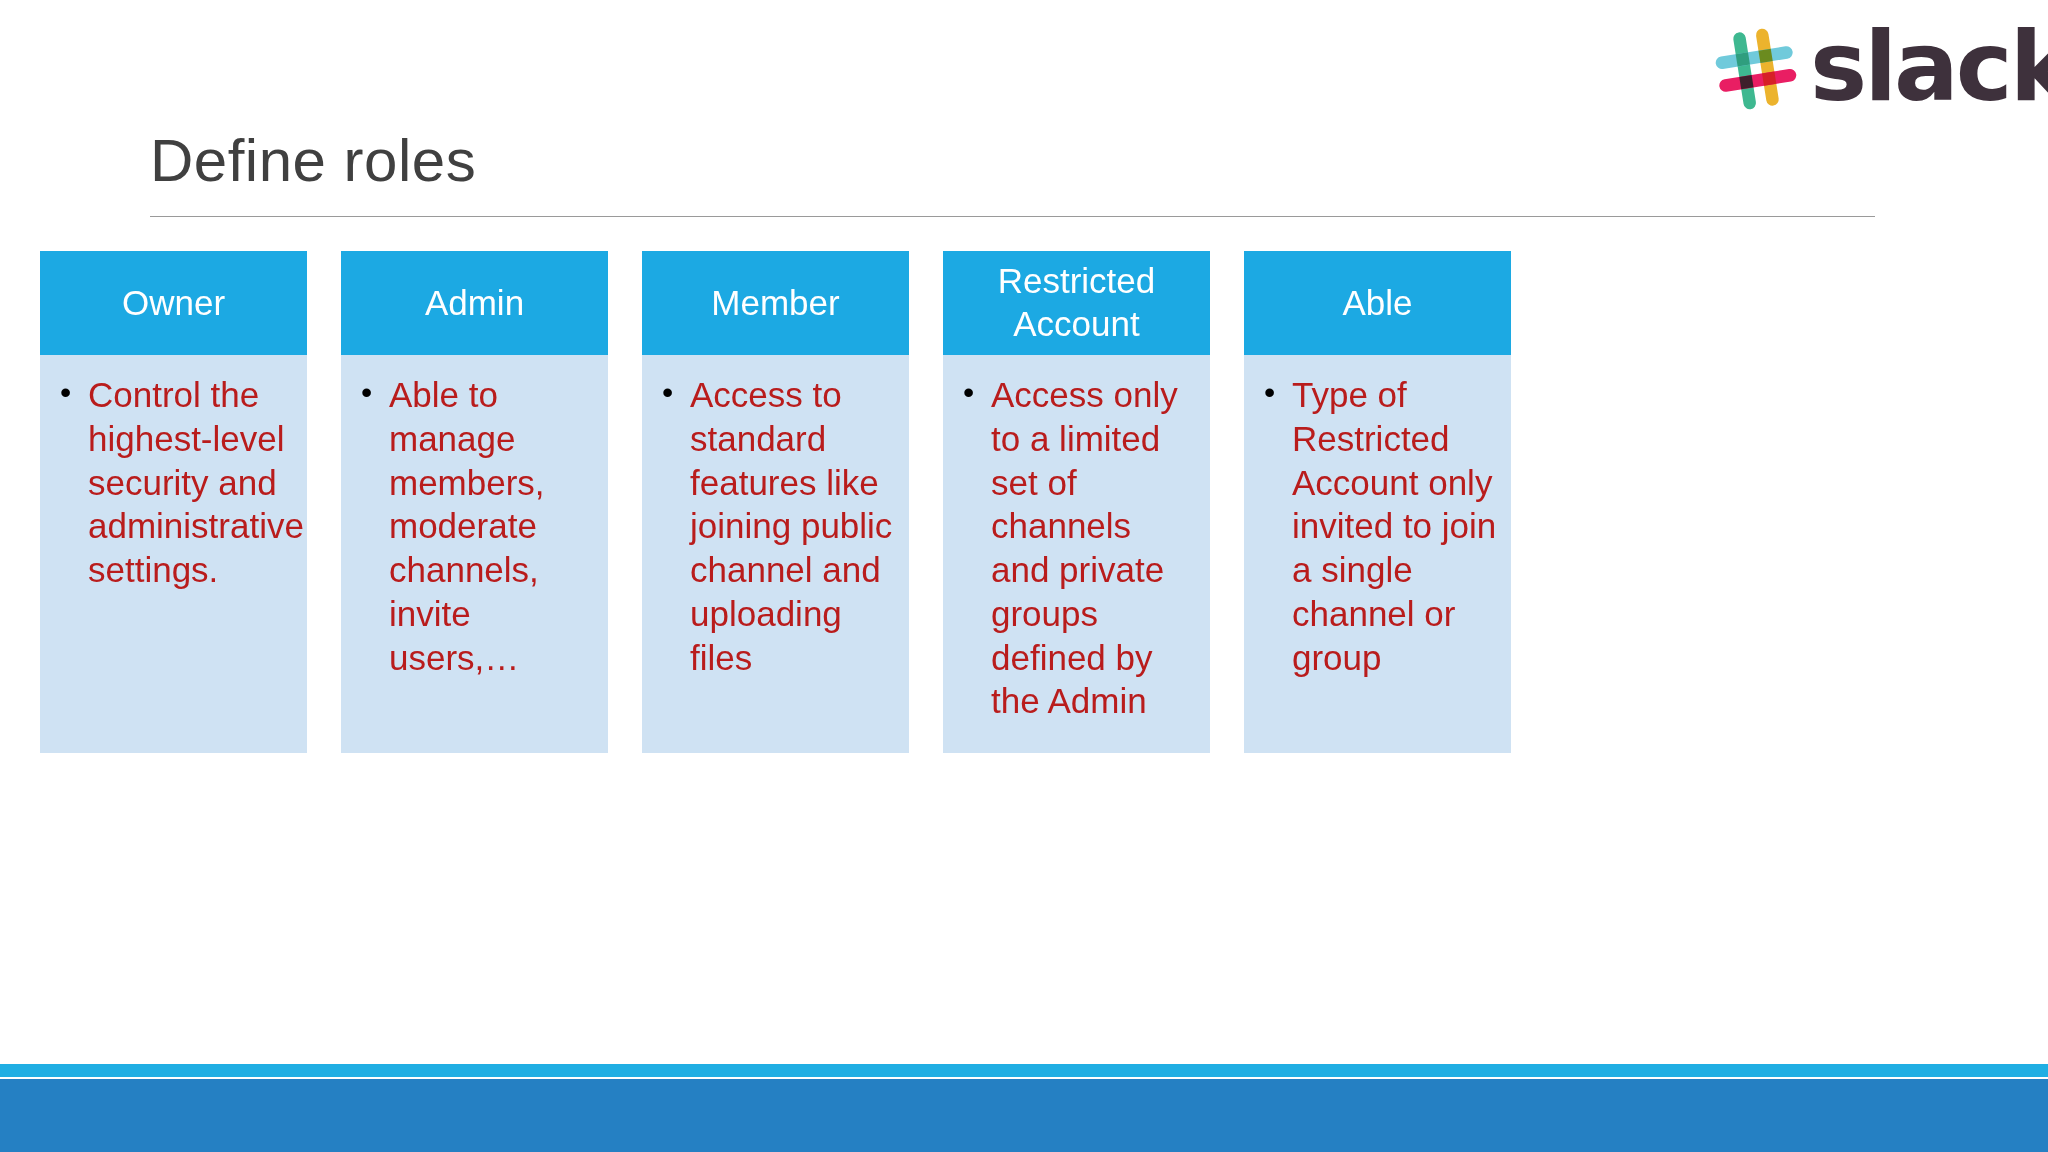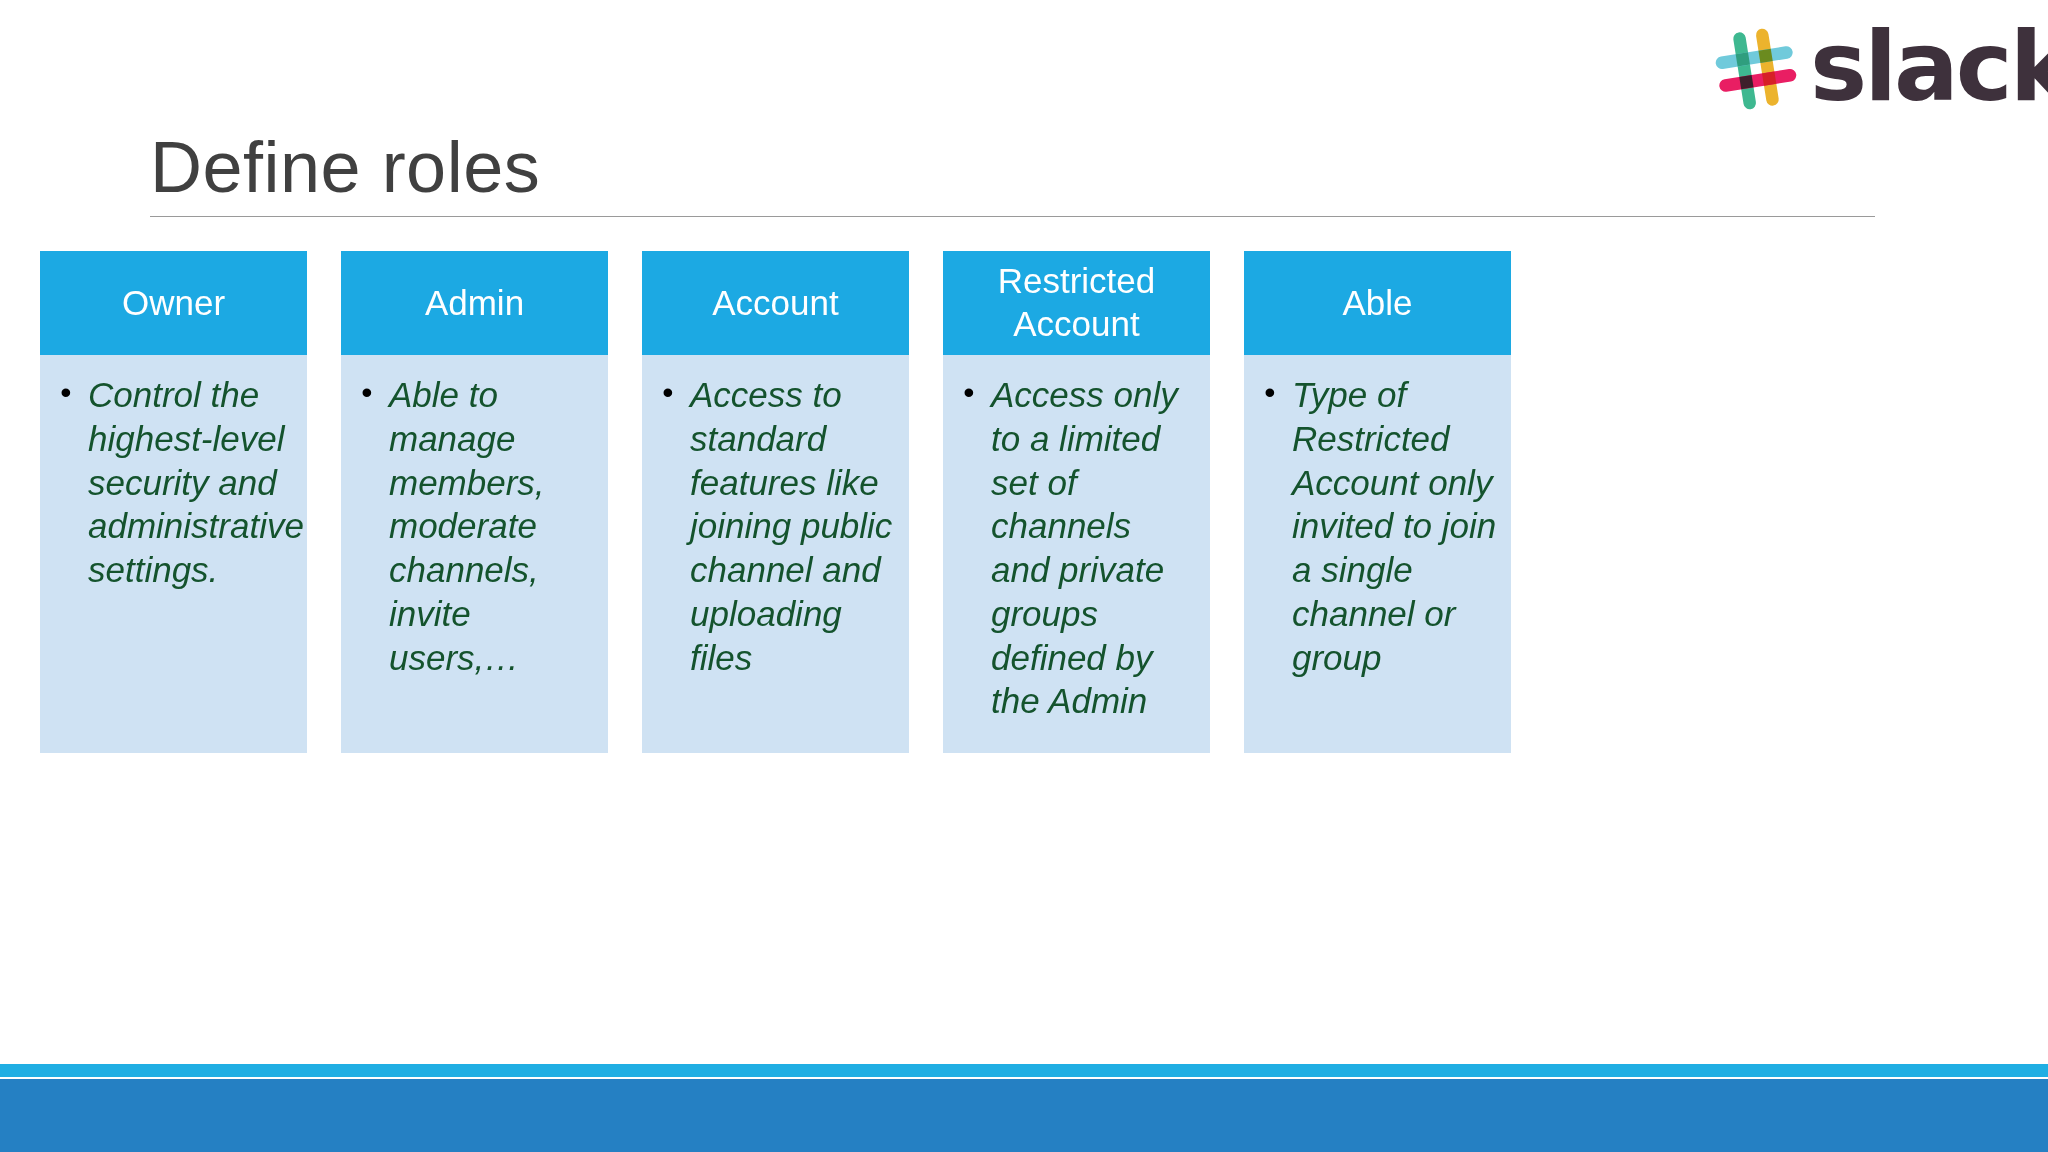--- a/index.html
+++ b/index.html
@@ -41,21 +41,21 @@
     line-height: 1;
     margin-left: 6px;
     margin-bottom: 4px;
   }
 
   
   .title {
     position: absolute;
     left: 150px;
     top: 126px;
-    font-size: 72px;
+    font-size: 60px;
     font-weight: 300;
     color: #404040;
     letter-spacing: 0.5px;
     white-space: nowrap;
   }
   .title-rule {
     position: absolute;
     left: 150px;
     top: 216px;
     width: 1725px;
@@ -103,23 +103,22 @@
   .bullet-list {
     margin: 0;
     padding: 0;
     list-style: none;
   }
   .bullet-list li {
     position: relative;
     padding-left: 34px;
     font-size: 35px;
     line-height: 1.25;
-    color: #14532d;
+    color: #b91c1c;
     font-weight: 400;
-    font-style: italic;
   }
   .bullet-list li::before {
     content: "\2022";
     position: absolute;
     left: 6px;
     top: -1px;
     font-size: 32px;
     line-height: 1.3;
     color: #000000;
   }
@@ -181,21 +180,21 @@
   <div class="card">
     <div class="card-header">Admin</div>
     <div class="card-body offset">
       <ul class="bullet-list">
         <li>Able to manage members, moderate channels, invite users,…</li>
       </ul>
     </div>
   </div>
 
   <div class="card">
-    <div class="card-header">Account</div>
+    <div class="card-header">Member</div>
     <div class="card-body">
       <ul class="bullet-list">
         <li>Access to standard features like joining public channel and uploading files</li>
       </ul>
     </div>
   </div>
 
   <div class="card">
     <div class="card-header">Restricted Account</div>
     <div class="card-body">

